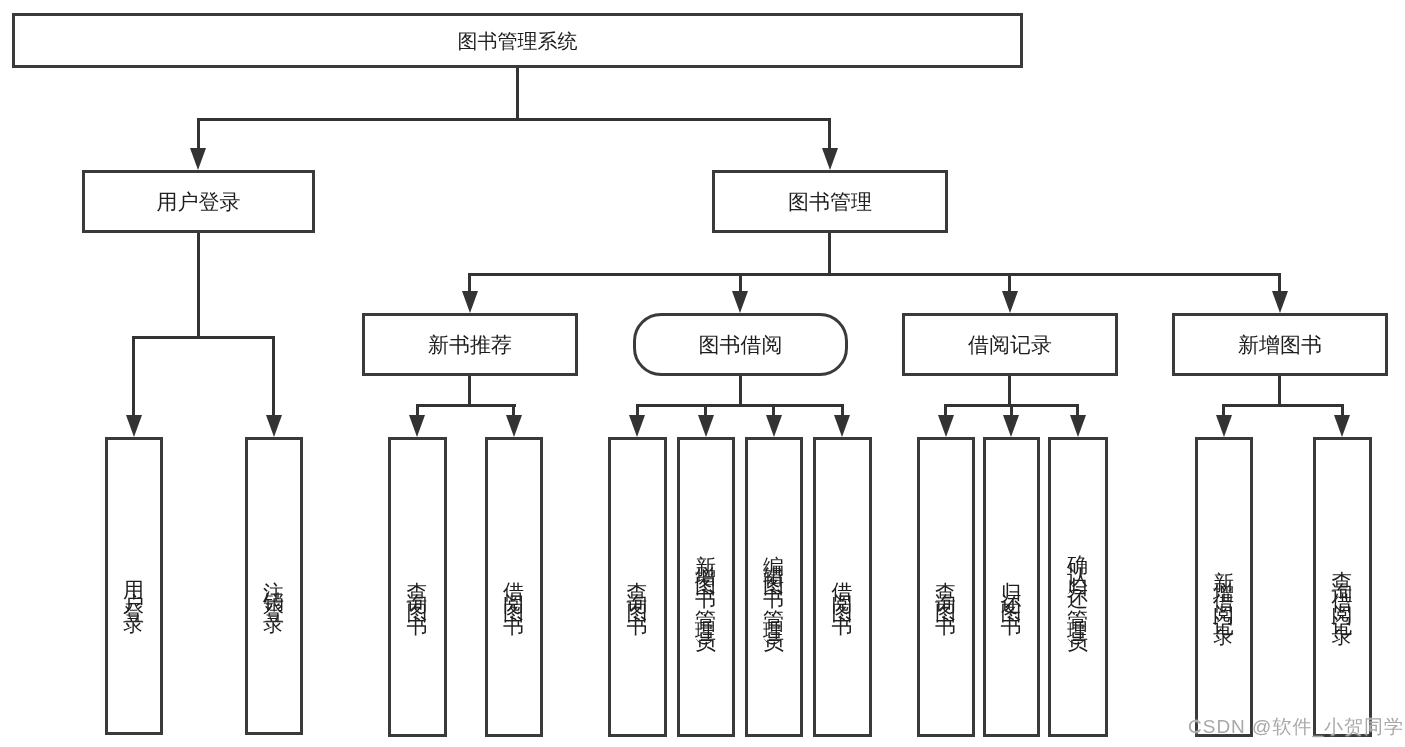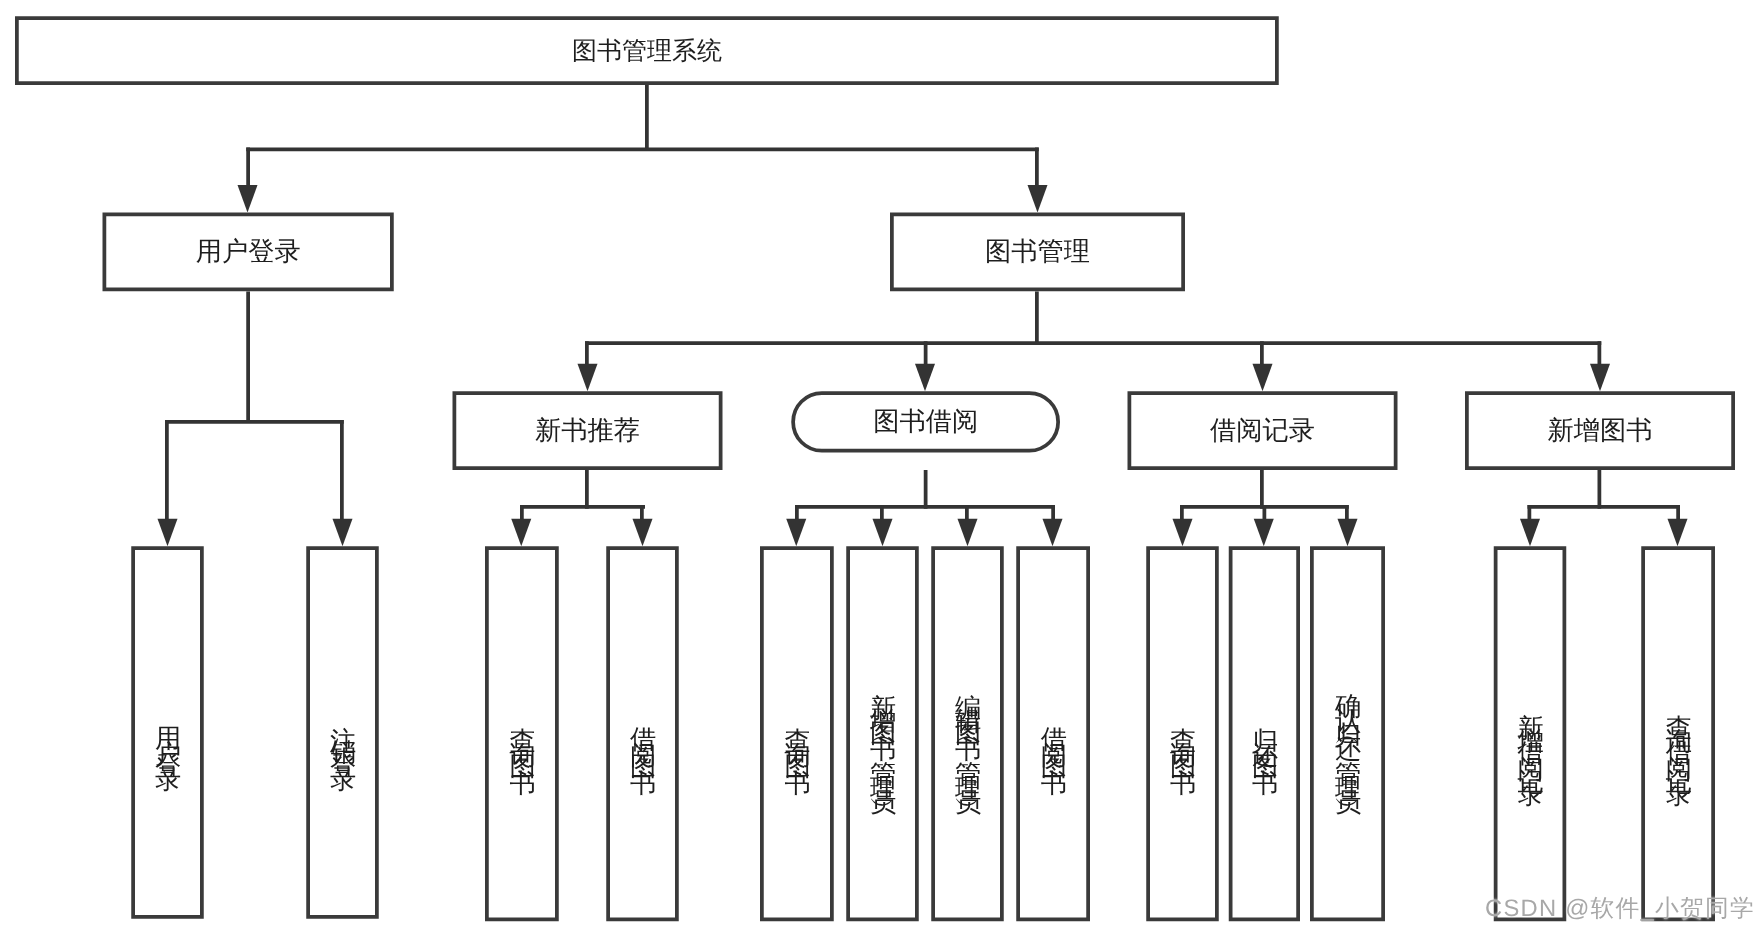--- a/index.html
+++ b/index.html
@@ -36,21 +36,21 @@
 <body>
 
 <div class="canvas">
 
   <div class="box title" style="left:12px;top:13px;width:1011px;height:55px;">图书管理系统</div>
 
   <div class="box" style="left:82px;top:170px;width:233px;height:63px;">用户登录</div>
   <div class="box" style="left:712px;top:170px;width:236px;height:63px;">图书管理</div>
 
   <div class="box" style="left:362px;top:313px;width:216px;height:63px;">新书推荐</div>
-  <div class="box" style="left:633px;top:313px;width:215px;height:49px;border-radius:28px;">图书借阅</div>
+  <div class="box" style="left:633px;top:313px;width:215px;height:63px;border-radius:28px;">图书借阅</div>
   <div class="box" style="left:902px;top:313px;width:216px;height:63px;">借阅记录</div>
   <div class="box" style="left:1172px;top:313px;width:216px;height:63px;">新增图书</div>
 
   <div class="box vbox" style="left:105px;top:437px;width:58px;height:298px;">
     <span class="vtext">用户登录</span>
   </div>
   <div class="box vbox" style="left:245px;top:437px;width:58px;height:298px;">
     <span class="vtext">注销登录</span>
   </div>
 

